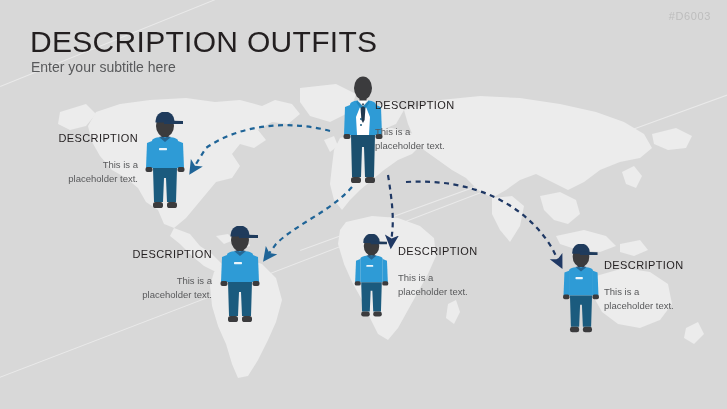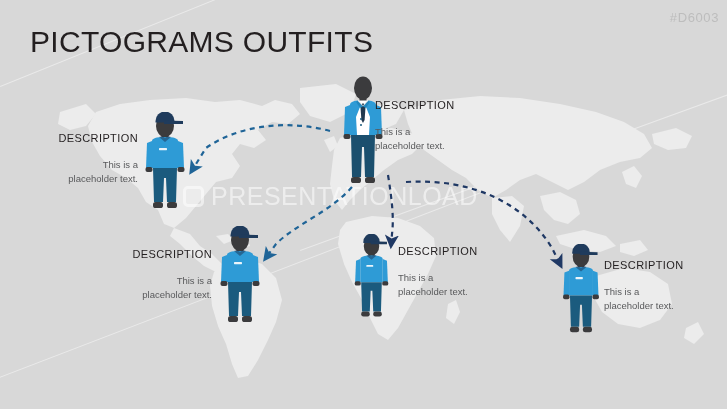--- a/index.html
+++ b/index.html
@@ -77,22 +77,22 @@
   #subtitle {
     position:absolute;
     left:31px; top:59px;
     font-size:14px;
     font-weight:400;
     color:#58595b;
     white-space:nowrap;
   }
   #slide-code {
     position:absolute;
-    right:8px; top:10px;
-    font-size:13px;
+    right:16px; top:10px;
+    font-size:11px;
     color:#bdbdbd;
     letter-spacing:0.6px;
   }
 
   
   .figure { position:absolute; }
   .figure svg { display:block; }
 
   
   .caption { position:absolute; }
@@ -179,45 +179,42 @@
         <path d="M596,198 L624,190 L650,194 L668,206 L672,226 L660,242 L640,250
                  L618,246 L602,234 L592,216 Z"></path>
 
         <path d="M686,250 L698,244 L704,256 L694,266 L684,260 Z"></path>
 
         <path d="M652,56 L676,50 L692,58 L686,70 L668,72 L654,66 Z"></path>
       </g>
     </svg>
   </div>
 
-  <div id="watermark">
-    <div class="wm-logo"></div>
-    <div class="wm-text">PRESENTATIONLOAD</div>
-  </div>
 
   <svg id="arrow-layer" viewBox="0 0 727 409" xmlns="http://www.w3.org/2000/svg">
     <defs>
       <marker id="ah-blue" markerWidth="7" markerHeight="7" refX="5" refY="3.2" orient="auto" markerUnits="strokeWidth">
         <path d="M0,0 L6.5,3.2 L0,6.4 L1.6,3.2 Z" fill="#1f6497"></path>
       </marker>
       <marker id="ah-navy" markerWidth="7" markerHeight="7" refX="5" refY="3.2" orient="auto" markerUnits="strokeWidth">
         <path d="M0,0 L6.5,3.2 L0,6.4 L1.6,3.2 Z" fill="#1f3864"></path>
       </marker>
     </defs>
 
     <path d="M330,131 C290,120 240,124 206,148 L191,172" fill="none" stroke="#1f6497" stroke-width="2.2" stroke-dasharray="5 4.5" stroke-linecap="butt" marker-end="url(#ah-blue)"></path>
 
     <path d="M352,187 C330,212 296,224 276,244 L265,259" fill="none" stroke="#1f6497" stroke-width="2.2" stroke-dasharray="5 4.5" stroke-linecap="butt" marker-end="url(#ah-blue)"></path>
 
     <path d="M388,175 C392,200 394,218 392,234 L391,246" fill="none" stroke="#1f3864" stroke-width="2.2" stroke-dasharray="5 4.5" stroke-linecap="butt" marker-end="url(#ah-navy)"></path>
 
     <path d="M406,182 C470,178 524,202 552,248 L561,266" fill="none" stroke="#1f3864" stroke-width="2.2" stroke-dasharray="5 4.5" stroke-linecap="butt" marker-end="url(#ah-navy)"></path>
   </svg>
 
-  <div id="title">PICTOGRAMS OUTFITS</div>
+  <div id="title">DESCRIPTION OUTFITS</div>
+  <div id="subtitle">Enter your subtitle here</div>
   <div id="slide-code">#D6003</div>
 
   <div class="figure" style="left:140px; top:112px;">
     <svg width="50" height="100" viewBox="0 0 50 100" xmlns="http://www.w3.org/2000/svg">
 
       <ellipse cx="25" cy="14" rx="9" ry="11" fill="#3b3b3d"></ellipse>
 
       <path d="M15.5,9 A9.5,9.5 0 0 1 34.5,9 L34.5,10.5 L15.5,10.5 Z" fill="#1f3b5c"></path>
 
       <path d="M24,8.5 L43,9 L43,12 L24,12 Z" fill="#1f3b5c"></path>

